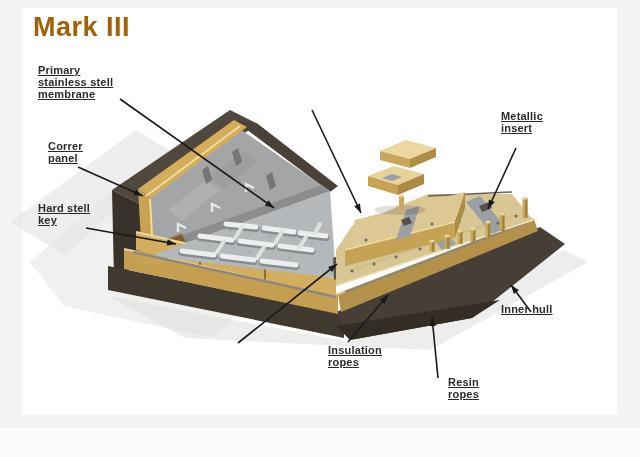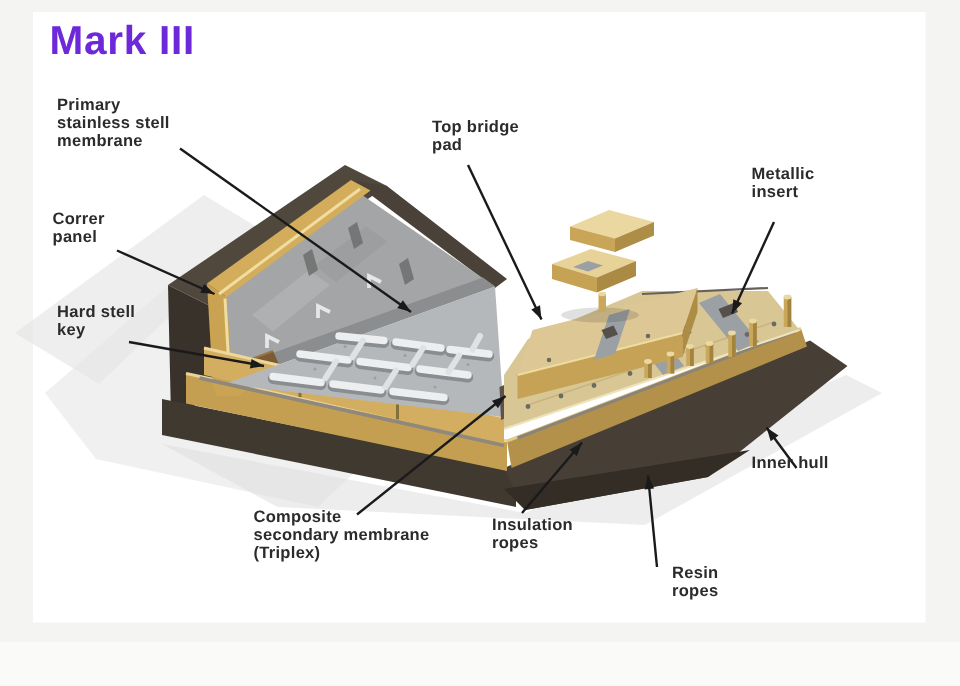--- a/index.html
+++ b/index.html
@@ -1,22 +1,22 @@
 <!DOCTYPE html>
 <html><head>
 <meta charset="utf-8">
 <style>
   html,body{margin:0;padding:0;}
   #stage{position:relative;width:640px;height:457px;overflow:hidden;
          font-family:"Liberation Sans",sans-serif;background:#f4f4f3;}
   #art{position:absolute;left:0;top:0;}
   .label{position:absolute;font-weight:bold;font-size:11px;line-height:12px;
-         color:#2b2b2b;white-space:pre-line;letter-spacing:.2px;}
+         color:#2b2b2b;white-space:pre-line;letter-spacing:.2px;text-decoration:underline;}
   #title{position:absolute;left:33px;top:12px;font-weight:bold;font-size:27px;
-         line-height:30px;color:#6d28d9;letter-spacing:.5px;}
+         line-height:30px;color:#a16207;letter-spacing:.5px;}
 </style>
 </head>
 <body>
 
 <div id="stage">
 
 <svg id="art" width="640" height="457" viewBox="0 0 640 457">
 
   <g>
     <rect x="0" y="0" width="640" height="457" fill="#f4f4f3"></rect>
@@ -256,30 +256,25 @@
           <line x1="531" y1="312" x2="511" y2="285"></line>
           <polygon points="511,285 519,290.3 513.8,294.1" stroke="none"></polygon>
         </g>
   </g>
 </svg>
 
 <div id="title">Mark III</div>
 <div class="label" style="left:38px;top:64px">Primary
 stainless stell
 membrane</div>
-<div class="label" style="left:288px;top:79px">Top bridge
-pad</div>
 <div class="label" style="left:501px;top:110px">Metallic
 insert</div>
-<div class="label" style="left:35px;top:140px">Correr
+<div class="label" style="left:48px;top:140px">Correr
 panel</div>
 <div class="label" style="left:38px;top:202px">Hard stell
 key</div>
-<div class="label" style="left:169px;top:339px">Composite
-secondary membrane
-(Triplex)</div>
 <div class="label" style="left:328px;top:344px">Insulation
 ropes</div>
 <div class="label" style="left:448px;top:376px">Resin
 ropes</div>
 <div class="label" style="left:501px;top:303px">Inner hull</div>
 
 </div>
 
 </body></html>

